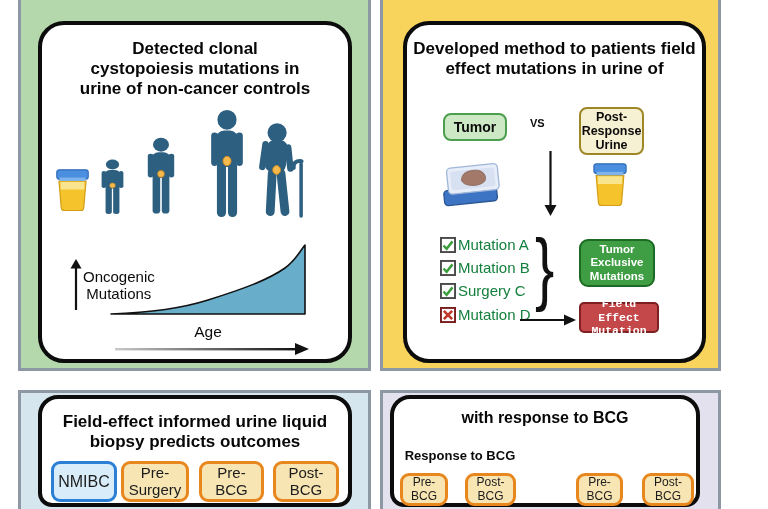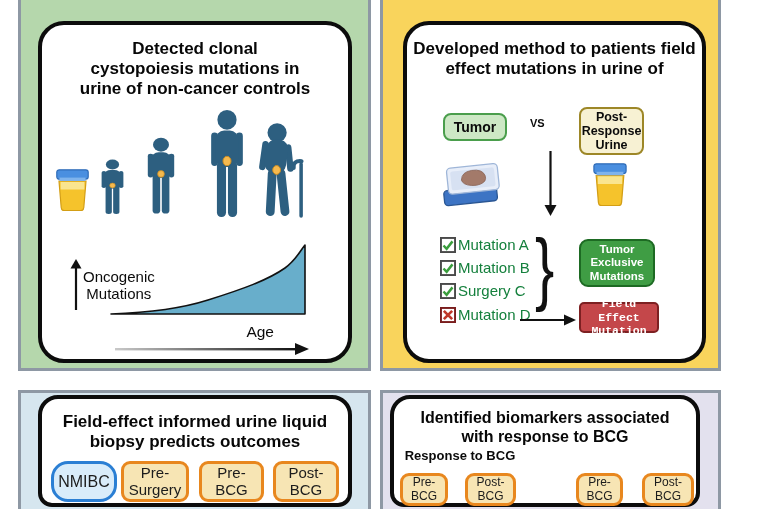--- a/index.html
+++ b/index.html
@@ -15,21 +15,21 @@
   .card { position:absolute; background:#ffffff; border:4px solid #0c0c0c; }
   .r26 { border-radius:26px;margin-top:8px; }
   .r20 { border-radius:20px 20px 14px 14px; }
   .ttl { position:absolute; left:0; right:0; text-align:center; font-weight:700;
          line-height:1.18; color:#070707; }
   .f17 { font-size:17px; } .f16 { font-size:16px; }
   .lbl2 { line-height:1.08; text-align:center; }
   .obox { position:absolute; background:#f7e5b4; border:3px solid #e8871e; border-radius:9px;
           display:flex; flex-direction:column; align-items:center; justify-content:center;
           text-align:center; color:#1c1c1c; }
-  .bbox { position:absolute; background:#d9ecfa; border:3px solid #2b7fd4; border-radius:17px;
+  .bbox { position:absolute; background:#d9ecfa; border:3px solid #2b7fd4; border-radius:9px;
           display:flex; align-items:center; justify-content:center; color:#1c1c1c; }
   .gbox { position:absolute; background:#cde8c5; border:2.5px solid #4a9e4c; border-radius:8px;
           display:flex; align-items:center; justify-content:center; font-weight:700; }
   .cbox { position:absolute; background:#f7f1d3; border:2.5px solid #9d8727; border-radius:8px;
           display:flex; flex-direction:column; align-items:center; justify-content:center;
           font-weight:700; text-align:center; line-height:1.12; }
   .dgreen { position:absolute; background:#3f9d44; border:2px solid #1d6a23; border-radius:9px;
           display:flex; flex-direction:column; align-items:center; justify-content:center;
           color:#fff; font-weight:700; font-size:11.5px; line-height:1.18; text-align:center; }
   .dred   { position:absolute; background:#c4474a; border:2px solid #7d2022; border-radius:5px;
@@ -117,21 +117,21 @@
       <line x1="7" y1="8" x2="7" y2="51" stroke="#111" stroke-width="2.2"></line>
       <polygon points="7,0 1.5,9.5 12.5,9.5" fill="#111"></polygon>
     </svg>
     <div class="abs lbl2" style="left:41px; top:244px; font-size:15px; text-align:center; line-height:1.1;">
       <div>Oncogenic</div>
       <div>Mutations</div>
     </div>
     <svg class="abs" style="left:66px; top:217px;" width="200" height="76" viewBox="0 0 200 76">
       <path d="M3,72 C45,70.5 75,66 100,58 C135,47 160,38 177,26 C188,18 192,9 197,3 L197,72 Z" fill="#68aecb" stroke="#111" stroke-width="1.6" stroke-linejoin="round"></path>
     </svg>
-    <div class="abs" style="left:100px; top:298px; width:132px; text-align:right; font-size:15.5px;">Age</div>
+    <div class="abs" style="left:100px; top:298px; width:132px; text-align:center; font-size:15.5px;">Age</div>
     <svg class="abs" style="left:72px; top:317px;" width="196" height="14" viewBox="0 0 196 14">
       <defs>
         <linearGradient id="fadeg" x1="0" y1="0" x2="1" y2="0">
           <stop offset="0" stop-color="#c9c9c9"></stop>
             <stop offset="1" stop-color="#111"></stop>
         </linearGradient>
       </defs>
       <rect x="1" y="6" width="181" height="2.4" fill="url(#fadeg)"></rect>
       <polygon points="181,1 181,13 195,7" fill="#111"></polygon>
     </svg>
@@ -236,21 +236,20 @@
       <div>BCG</div>
     </div>
     <div class="obox" style="left:231px; top:62px; width:66px; height:41px; font-size:15px; line-height:1.08;">
       <div>Post-</div>
       <div>BCG</div>
     </div>
   </div>
 
   <div class="card r20" style="left:390px; top:395px; width:310px; height:112px;">
     <div class="ttl f16" style="top:10px;">
-      <div>Identified biomarkers associated</div>
       <div>with response to BCG</div>
     </div>
     <div class="grphead" style="left:6px; top:49px; width:120px;">Response to BCG</div>
 
     <div class="obox" style="left:6px; top:74px; width:48px; height:33px; font-size:12px; line-height:1.1;">
       <div>Pre-</div>
       <div>BCG</div>
     </div>
     <div class="obox" style="left:71px; top:74px; width:51px; height:33px; font-size:12px; line-height:1.1;">
       <div>Post-</div>

